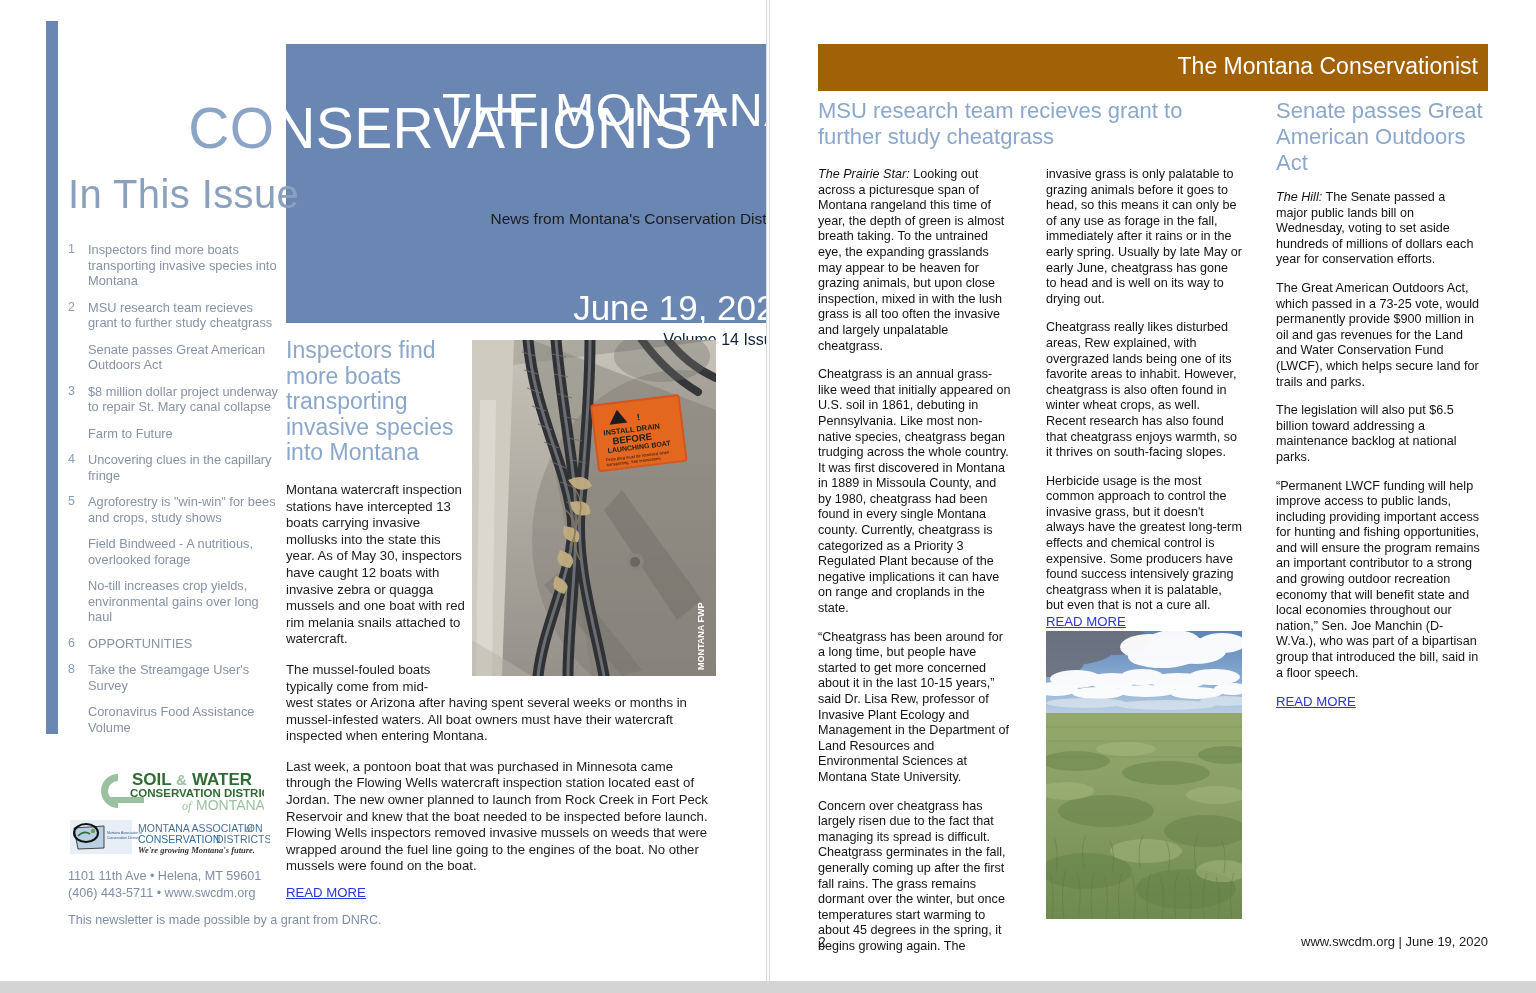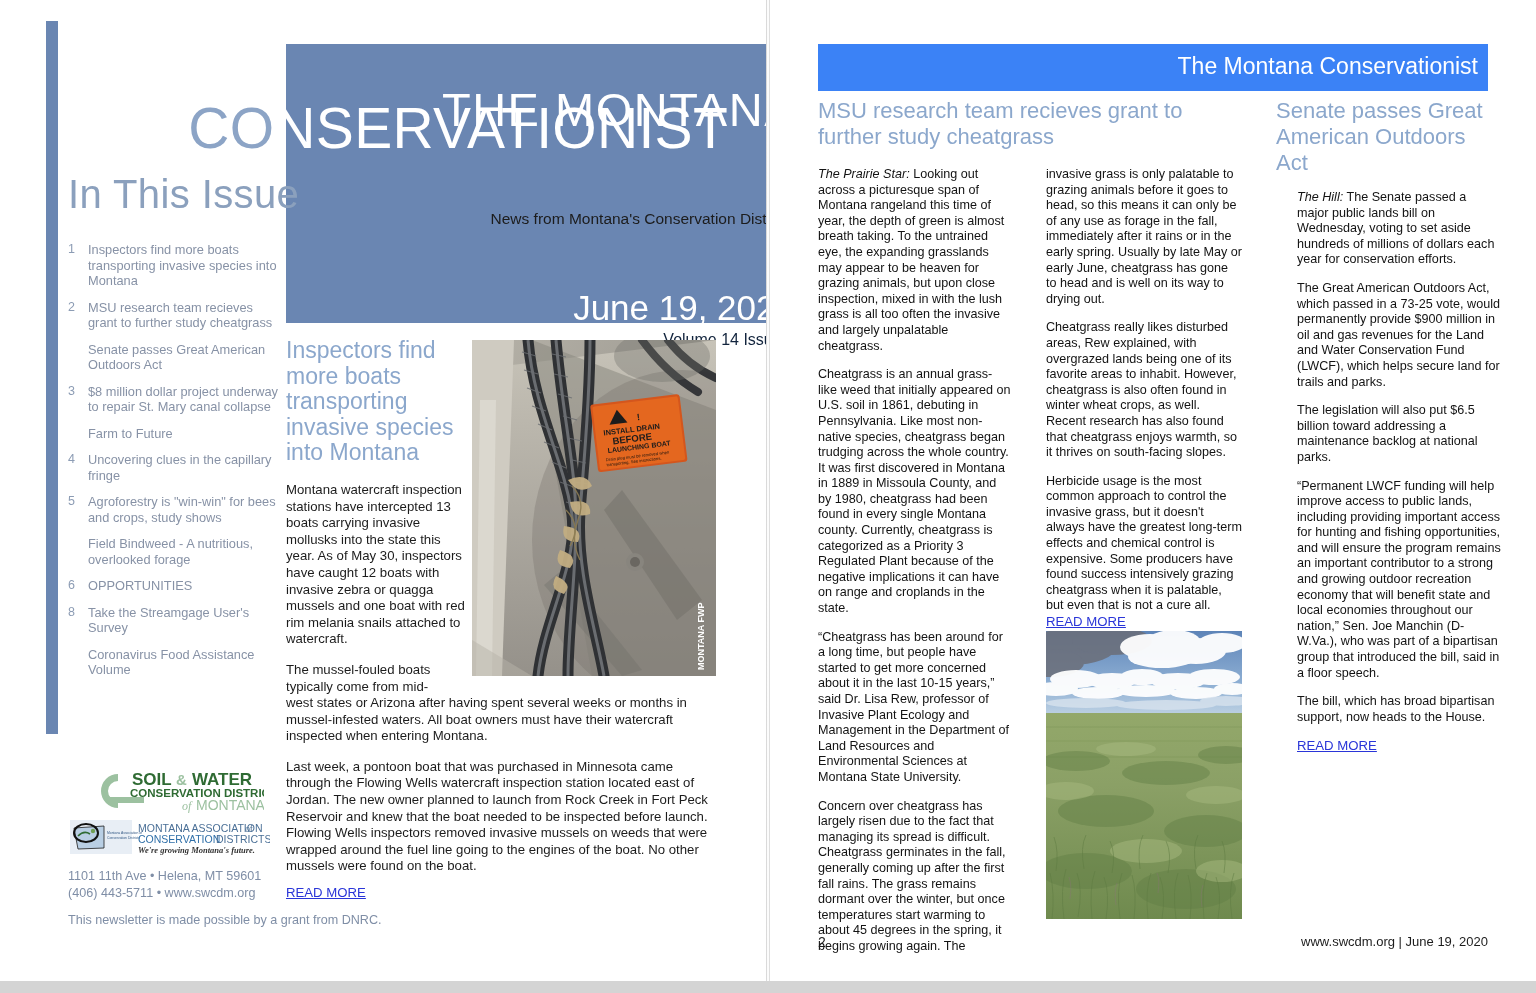--- a/index.html
+++ b/index.html
@@ -243,21 +243,21 @@
     background: #9a9891;
   }
 
   
   .p2-headerbar {
     position: absolute;
     left: 50px;
     top: 44px;
     width: 670px;
     height: 47px;
-    background: #3b82f6;
+    background: #a16207;
   }
   .p2-headerbar-text {
     position: absolute;
     right: 10px;
     top: 9px;
     color: #ffffff;
     font-size: 23px;
     font-weight: 300;
     white-space: nowrap;
   }
@@ -284,21 +284,21 @@
   .colbody {
     position: absolute;
     font-size: 12.6px;
     line-height: 15.6px;
     color: #131313;
   }
   .colbody p { margin: 0 0 13px 0; }
   .colbody em { font-style: italic; }
   .p2-c1 { left: 50px; top: 167px; width: 193px; }
   .p2-c2 { left: 278px; top: 167px; width: 196px; }
-  .p2-c3 { left: 508px; top: 190px; width: 204px; margin-left: 21px; }
+  .p2-c3 { left: 508px; top: 190px; width: 204px; }
   .photo-grass {
     position: absolute;
     left: 278px;
     top: 631px;
     width: 196px;
     height: 288px;
     overflow: hidden;
   }
   .p2-folio {
     position: absolute;
@@ -360,20 +360,24 @@
         <div class="toc-num">4</div>
         <div class="toc-text">Uncovering clues in the capillary fringe</div>
       </div>
       <div class="toc-row">
         <div class="toc-num">5</div>
         <div class="toc-text">Agroforestry is "win-win" for bees and crops, study shows</div>
       </div>
       <div class="toc-row">
         <div class="toc-num"></div>
         <div class="toc-text">Field Bindweed - A nutritious, overlooked forage</div>
+      </div>
+      <div class="toc-row">
+        <div class="toc-num"></div>
+        <div class="toc-text">No-till increases crop yields, environmental gains over long haul</div>
       </div>
       <div class="toc-row">
         <div class="toc-num">6</div>
         <div class="toc-text">OPPORTUNITIES</div>
       </div>
       <div class="toc-row">
         <div class="toc-num">8</div>
         <div class="toc-text">Take the Streamgage User's Survey</div>
       </div>
       <div class="toc-row">
@@ -524,21 +528,20 @@
       <p>Cheatgrass really likes disturbed areas, Rew explained, with overgrazed lands being one of its favorite areas to inhabit. However, cheatgrass is also often found in winter wheat crops, as well. Recent research has also found that cheatgrass enjoys warmth, so it thrives on south-facing slopes.</p>
       <p style="margin-bottom:0">Herbicide usage is the most common approach to control the invasive grass, but it doesn't always have the greatest long-term effects and chemical control is expensive. Some producers have found success intensively grazing cheatgrass when it is palatable, but even that is not a cure all.</p>
       <a class="readmore">READ MORE</a>
     </div>
 
     <div class="colbody p2-c3">
       <p><em>The Hill:</em><span> The Senate passed a major public lands bill on Wednesday, voting to set aside hundreds of millions of dollars each year for conservation efforts.</span></p>
       <p>The Great American Outdoors Act, which passed in a 73-25 vote, would permanently provide $900 million in oil and gas revenues for the Land and Water Conservation Fund (LWCF), which helps secure land for trails and parks.</p>
       <p>The legislation will also put $6.5 billion toward addressing a maintenance backlog at national parks.</p>
       <p>“Permanent LWCF funding will help improve access to public lands, including providing important access for hunting and fishing opportunities, and will ensure the program remains an important contributor to a strong and growing outdoor recreation economy that will benefit state and local economies throughout our nation,” Sen. Joe Manchin (D-W.Va.), who was part of a bipartisan group that introduced the bill, said in a floor speech.</p>
-      <p>The bill, which has broad bipartisan support, now heads to the House.</p>
       <a class="readmore">READ MORE</a>
     </div>
 
     <div class="photo-grass">
       <svg width="196" height="288" viewBox="0 0 196 288" xmlns="http://www.w3.org/2000/svg">
         <defs>
           <linearGradient id="skyg" x1="0" y1="0" x2="0" y2="1">
             <stop offset="0%" stop-color="#5d84b8"></stop>
             <stop offset="60%" stop-color="#8fb0d4"></stop>
             <stop offset="100%" stop-color="#c6d7e6"></stop>

